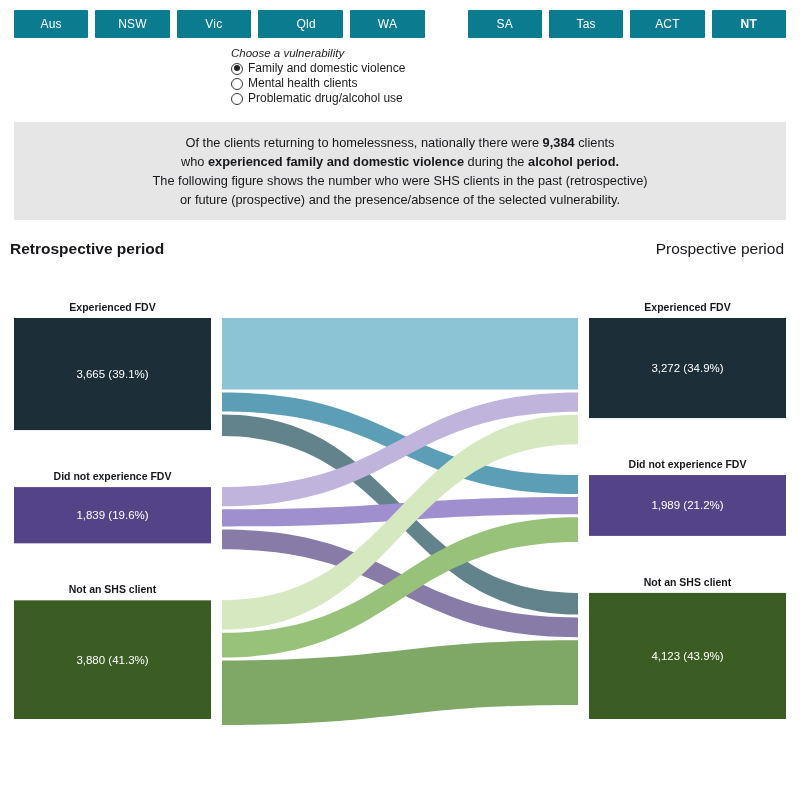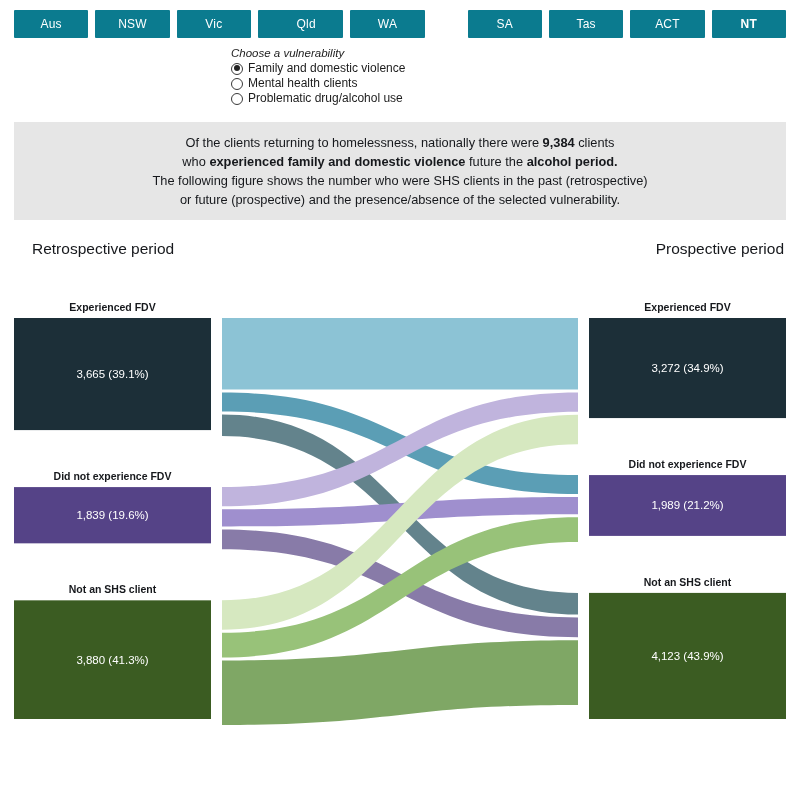--- a/index.html
+++ b/index.html
@@ -65,21 +65,21 @@
     text-align: center;
   }
   .banner-line { font-size: 12.8px; line-height: 19px; color: #16181c; }
   .banner-line b { font-weight: bold; }
 
   
   .period {
     position: absolute; top: 240px;
     font-size: 15.5px; color: #16181c;
   }
-  .period.left { left: 32px; }
+  .period.left { left: 10px; font-weight: bold; }
   .period.right { right: 16px; }
 
   
   svg.sankey { position: absolute; left: 0; top: 0; }
   .node-label { font-size: 10.5px; fill: #16181c; font-weight: bold; }
   .node-value { font-size: 11.5px; fill: #ffffff; }
 </style>
 </head>
 <body>
 
@@ -131,21 +131,21 @@
           <span class="radio-label">Problematic drug/alcohol use</span>
         </div>
       </div>
   </div>
 
   <div class="banner">
     <div class="banner-line">
       <span>Of the clients returning to homelessness, nationally there were </span><b>9,384</b><span> clients</span>
     </div>
     <div class="banner-line">
-      <span>who </span><b>experienced family and domestic violence</b><span> future the </span><b>alcohol period.</b>
+      <span>who </span><b>experienced family and domestic violence</b><span> during the </span><b>alcohol period.</b>
     </div>
     <div class="banner-line">The following figure shows the number who were SHS clients in the past (retrospective)</div>
     <div class="banner-line">or future (prospective) and the presence/absence of the selected vulnerability.</div>
   </div>
 
   <div class="period left">Retrospective period</div>
   <div class="period right">Prospective period</div>
 
   <svg class="sankey" id="sankey" width="800" height="800">
       <g>

